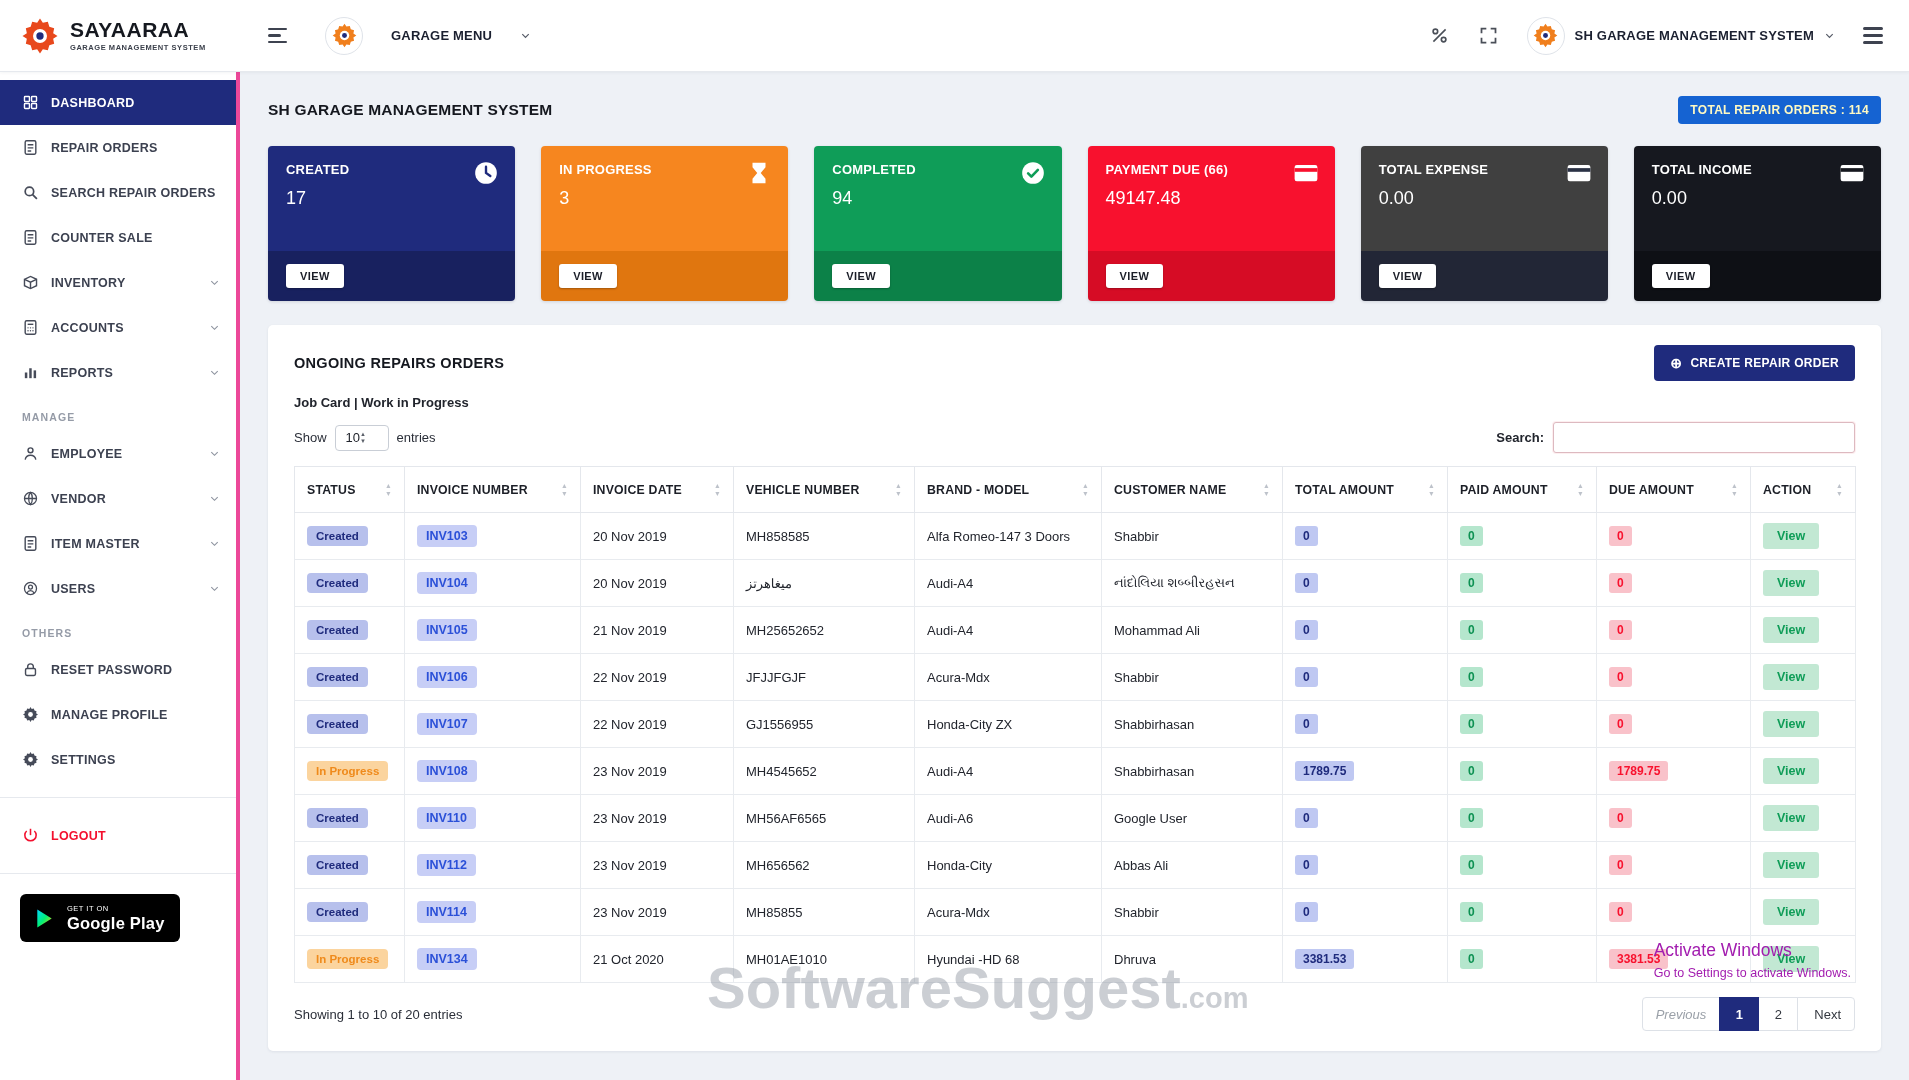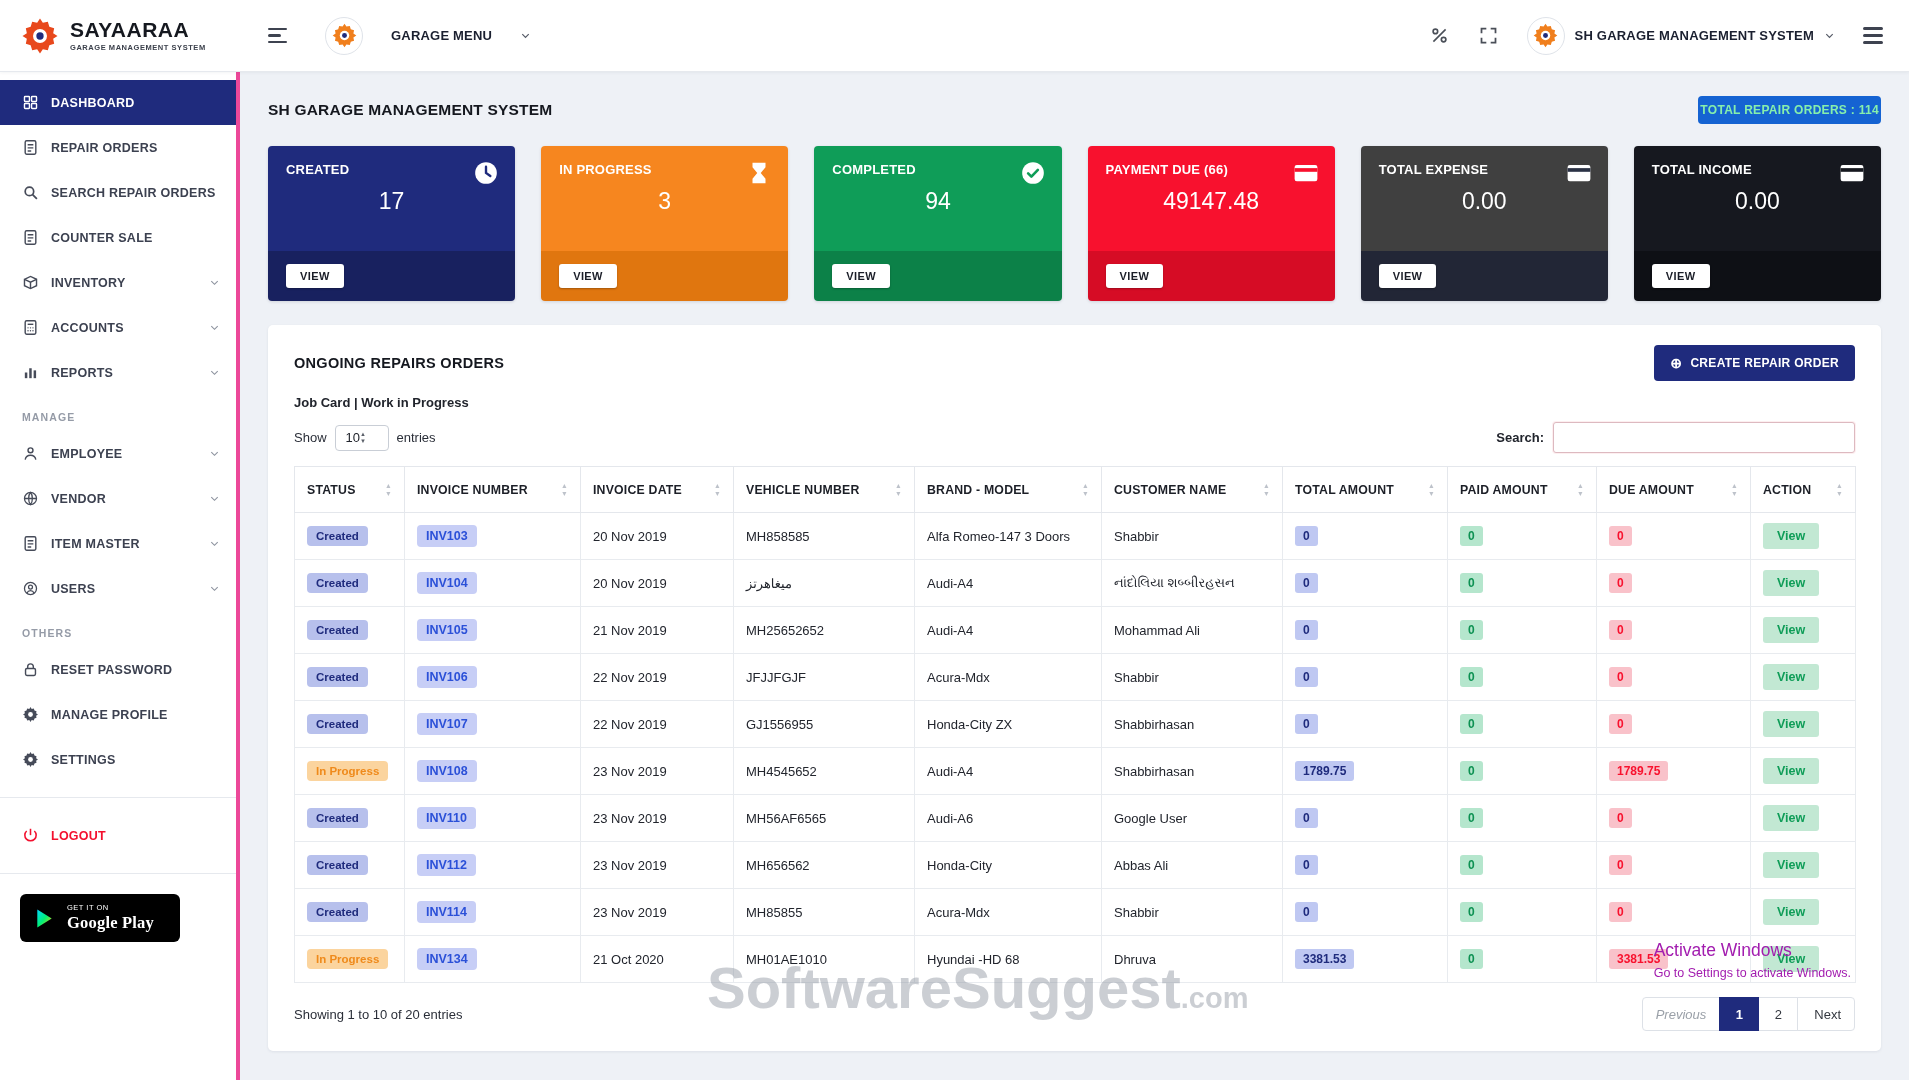--- a/index.html
+++ b/index.html
@@ -40,33 +40,33 @@
   .side-chevron{margin-left:auto;width:11px;height:11px;color:#8d939f;display:flex;}
   .side-chevron svg{width:100%;height:100%;}
   .side-section{margin:16px 0 8px;padding-left:22px;font-size:10.5px;font-weight:700;color:#959ba7;letter-spacing:1.1px;}
   .side-divider{height:1px;background:#e6e9ee;margin:15px 0;}
   .logout-item{color:#f3102e;}
   .logout-item .side-icon{color:#f3102e;}
   .play-badge{margin:20px 0 0 20px;width:160px;height:48px;background:#000;border-radius:6px;display:flex;
     align-items:center;gap:11px;padding:0 13px;cursor:pointer;}
   .play-tri{width:23px;height:23px;flex:none;}
   .play-top{font-size:7.5px;color:#fff;letter-spacing:.5px;}
-  .play-bottom{font-size:16.5px;color:#fff;font-weight:600;margin-top:1px;letter-spacing:.2px;font-family:Liberation Serif, serif;}
+  .play-bottom{font-size:16.5px;color:#fff;font-weight:600;margin-top:1px;letter-spacing:.2px;}
 
   
   .main{position:relative;padding:24px 28px;overflow:hidden;}
   .page-head{display:flex;justify-content:space-between;align-items:center;margin-bottom:22px;}
   .page-title{font-size:15.5px;font-weight:800;color:#15181f;letter-spacing:.2px;}
-  .total-badge{background:#1563d2;color:#86efac;font-size:12px;font-weight:700;padding:7px 2px;border-radius:4px;letter-spacing:.3px;}
+  .total-badge{background:#1563d2;color:#fef9c3;font-size:12px;font-weight:700;padding:7px 12px;border-radius:4px;letter-spacing:.3px;}
 
   .cards{display:flex;gap:26px;}
   .card{flex:1;border-radius:4px;overflow:hidden;color:#fff;box-shadow:0 1px 3px rgba(25,35,60,.14);}
   .card-top{height:105px;padding:16px 18px;position:relative;}
   .card-label{font-size:13px;font-weight:700;letter-spacing:.2px;}
-  .card-value{font-size:23px;font-weight:500;margin-top:11px;text-align:center;}
+  .card-value{font-size:18px;font-weight:500;margin-top:11px;}
   .card-icon{position:absolute;top:14px;right:16px;width:26px;height:26px;display:flex;}
   .card-icon svg{width:100%;height:100%;}
   .card-strip{height:50px;display:flex;align-items:center;padding:0 18px;}
   .view-btn{background:#fff;color:#1b1e28;font-size:11px;font-weight:700;padding:6px 14px;border:none;border-radius:3px;
     letter-spacing:.4px;cursor:pointer;box-shadow:0 1px 2px rgba(0,0,0,.28);}
 
   .panel{margin-top:24px;background:#fff;border-radius:5px;padding:20px 26px 14px;position:relative;
     box-shadow:0 1px 3px rgba(25,35,60,.08);}
   .panel-head{display:flex;justify-content:space-between;align-items:center;}
   .panel-title{font-size:14.5px;font-weight:800;color:#15181f;letter-spacing:.3px;}

